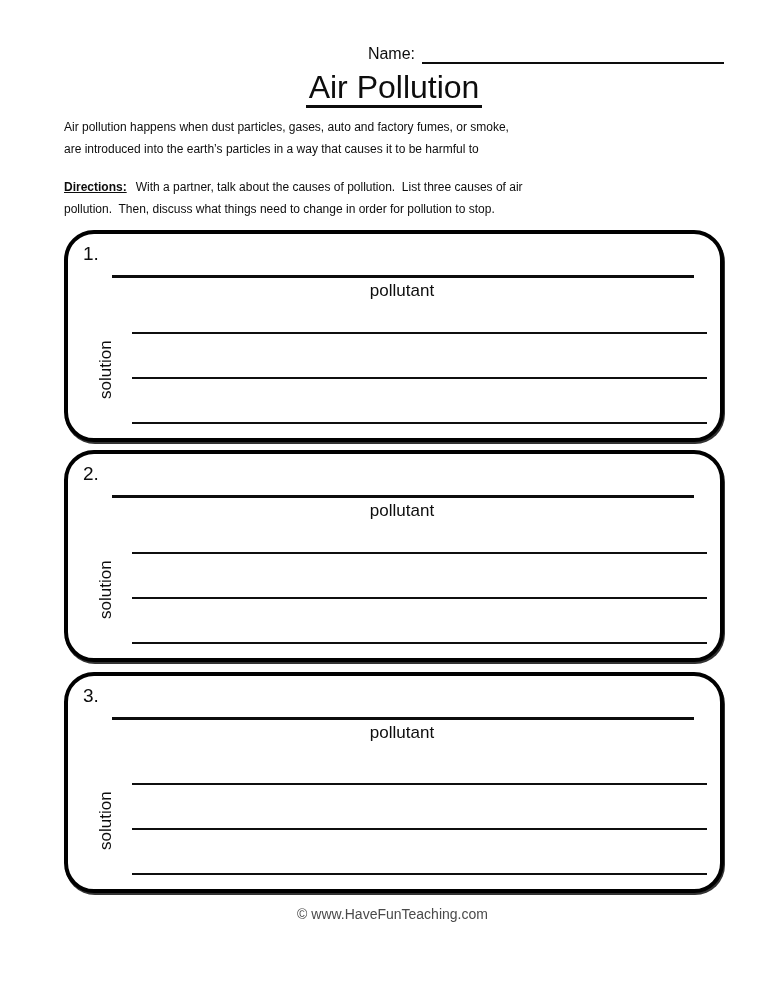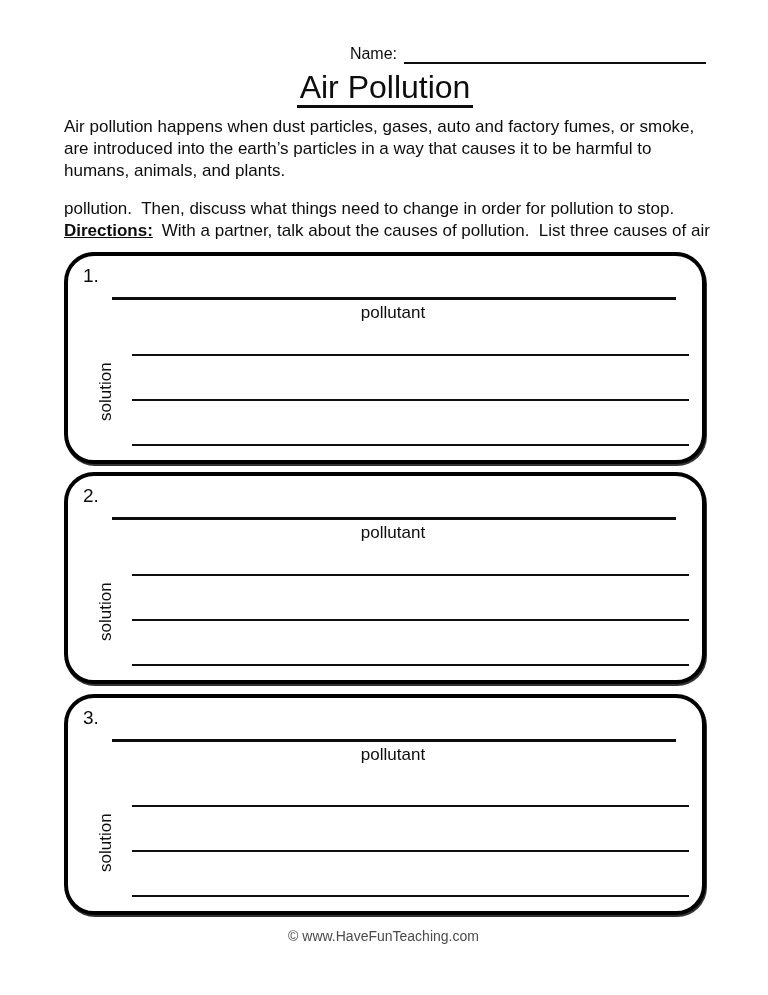--- a/index.html
+++ b/index.html
@@ -3,40 +3,40 @@
 <meta charset="utf-8">
 <style>
   * { margin:0; padding:0; box-sizing:border-box; }
   html,body { background:#ffffff; }
   body {
     width:768px; height:995px;
     font-family:"Liberation Sans", sans-serif;
     color:#0d0d0d;
     overflow:hidden;
   }
-  .sheet { padding:44px 62px 0 64px; }
+  .sheet { padding:44px 44px 0 64px; }
 
   
   .name-row { display:flex; justify-content:flex-end; align-items:flex-end; }
   .name-label { font-size:16px; line-height:20px; margin-right:7px; }
   .name-line { width:302px; height:19px; border-bottom:2px solid #0d0d0d; }
 
   
   .title-wrap { text-align:center; margin-top:6px; }
   .title {
     display:inline-block;
     font-size:32px; line-height:34px;
     border-bottom:3px solid #0d0d0d;
     padding:0 3px 1px 3px;
     text-align:center;
   }
 
   
   .intro { margin-top:8px; }
-  .text-line { font-size:17px; line-height:22px; white-space:pre; }
+  .text-line { font-size:12px; line-height:22px; white-space:pre; }
   .directions { margin-top:16px; }
   .dir-label {
     font-weight:bold;
     text-decoration:underline;
     margin-right:9px;
   }
 
   
   .box {
     position:relative;
@@ -94,26 +94,25 @@
     <span class="name-line"></span>
   </div>
 
   <div class="title-wrap">
     <span class="title">Air Pollution</span>
   </div>
 
   <div class="intro">
     <div class="text-line">Air pollution happens when dust particles, gases, auto and factory fumes, or smoke,</div>
     <div class="text-line">are introduced into the earth’s particles in a way that causes it to be harmful to</div>
-    <div class="text-line">humans, animals, and plants.</div>
   </div>
 
   <div class="directions">
+    <div class="text-line"><span class="dir-label">Directions:</span><span>With a partner, talk about the causes of pollution.  List three causes of air</span></div>
     <div class="text-line">pollution.  Then, discuss what things need to change in order for pollution to stop.</div>
-    <div class="text-line"><span class="dir-label">Directions:</span><span>With a partner, talk about the causes of pollution.  List three causes of air</span></div>
   </div>
 
   <div class="box">
     <span class="box-number">1.</span>
     <span class="pollutant-line"></span>
     <span class="pollutant-caption">pollutant</span>
     <span class="solution-label">solution</span>
     <span class="s-line l1"></span>
     <span class="s-line l2"></span>
     <span class="s-line l3"></span>

